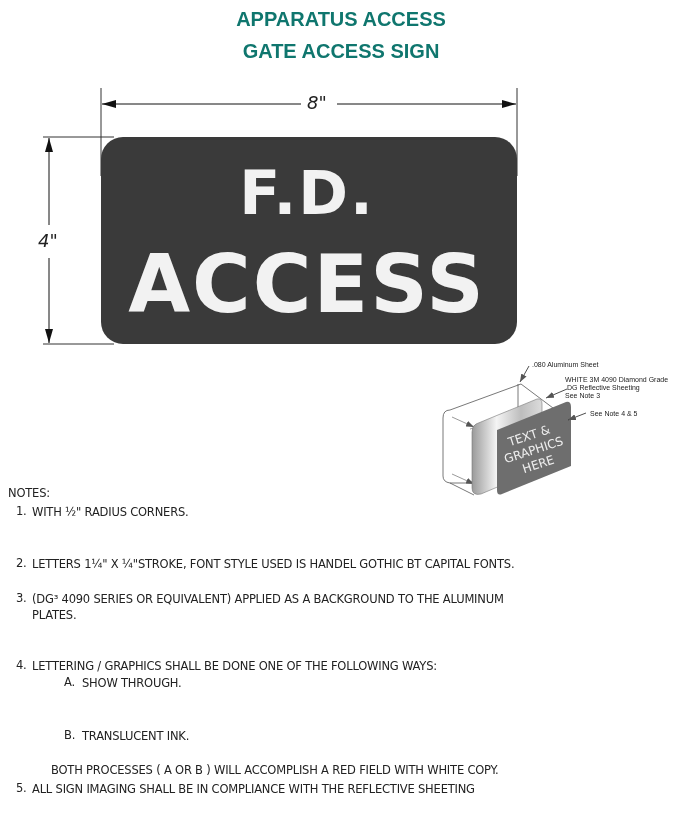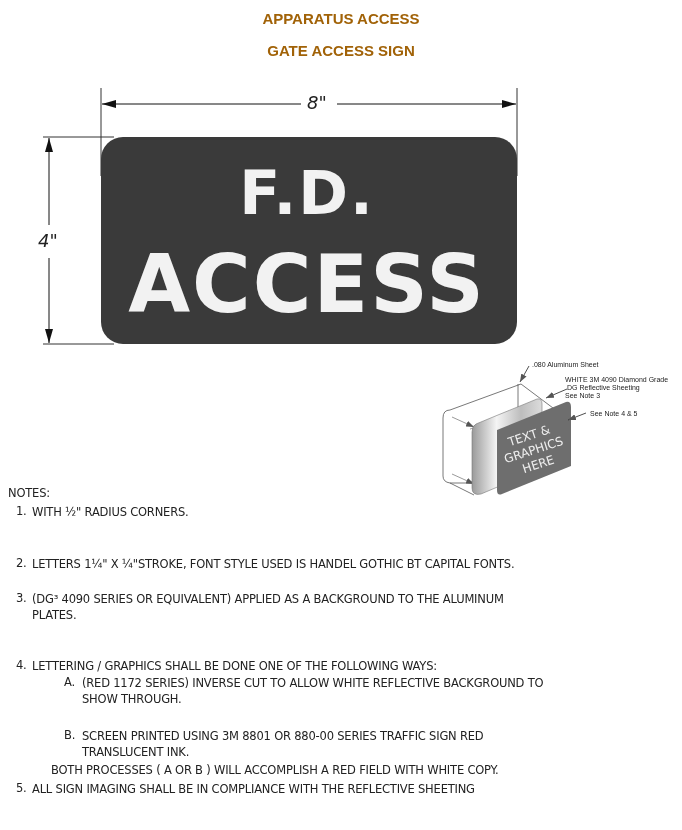--- a/index.html
+++ b/index.html
@@ -1,17 +1,17 @@
 <!DOCTYPE html>
 <html><head>
 <meta charset="utf-8">
 <style>
   html, body { margin:0; padding:0; background:#ffffff; }
   body { width:682px; height:830px; position:relative; overflow:hidden; color:#111; }
-  .title { position:absolute; left:0; width:682px; text-align:center; font-family:"Liberation Sans", sans-serif; font-weight:bold; font-size:15px; line-height:22px; color:#a16207; }
+  .title { position:absolute; left:0; width:682px; text-align:center; font-family:"Liberation Sans", sans-serif; font-weight:bold; font-size:20px; line-height:22px; color:#0f766e; }
   .t1 { top:8px; } .t2 { top:40px; }
   svg { position:absolute; left:0; top:0; }
   .sign-text { position:absolute; left:98px; width:418px; text-align:center; color:#f2f2f2; font-family:"DejaVu Sans", sans-serif; font-weight:bold; letter-spacing:2px; }
   .line1 { top:150px; font-size:60px; line-height:86px; }
   .line2 { top:240px; font-size:80px; line-height:90px; }
   .dim { position:absolute; font-family:"DejaVu Sans", sans-serif; font-size:18px; color:#222; background:#fff; padding:0 3px; font-style:italic; }
   .callout { position:absolute; font-family:"Liberation Sans", sans-serif; font-size:7px; line-height:8px; color:#222; white-space:nowrap; }
   .notes { position:absolute; left:8px; top:486px; width:670px; font-family:"DejaVu Sans", sans-serif; font-size:11.5px; color:#222; letter-spacing:-0.2px; }
   .notes .hdr { margin:0 0 18px 0; }
   .note { position:absolute; left:0; width:670px; }
@@ -125,28 +125,26 @@
   </div>
 
   <div class="note" style="top:172px;">
     <span class="num">4.</span>
     <div class="body">
       <div>LETTERING / GRAPHICS SHALL BE DONE ONE OF THE FOLLOWING WAYS:</div>
     </div>
     <div class="sub" style="top:17px;">
       <span class="num">A.</span>
       <div class="body">
-        <div>(RED 1172 SERIES) INVERSE CUT TO ALLOW WHITE REFLECTIVE BACKGROUND TO</div>
         <div>SHOW THROUGH.</div>
       </div>
     </div>
     <div class="sub" style="top:70px;">
       <span class="num">B.</span>
       <div class="body">
-        <div>SCREEN PRINTED USING 3M 8801 OR 880-00 SERIES TRAFFIC SIGN RED</div>
         <div>TRANSLUCENT INK.</div>
       </div>
     </div>
     <div style="position:absolute; left:43px; top:105px; white-space:nowrap;">BOTH PROCESSES  ( A OR B ) WILL ACCOMPLISH A RED FIELD WITH WHITE COPY.</div>
   </div>
 
   <div class="note" style="top:295px;">
     <span class="num">5.</span>
     <div class="body">
       <div>ALL SIGN IMAGING SHALL BE IN COMPLIANCE WITH THE REFLECTIVE SHEETING</div>

